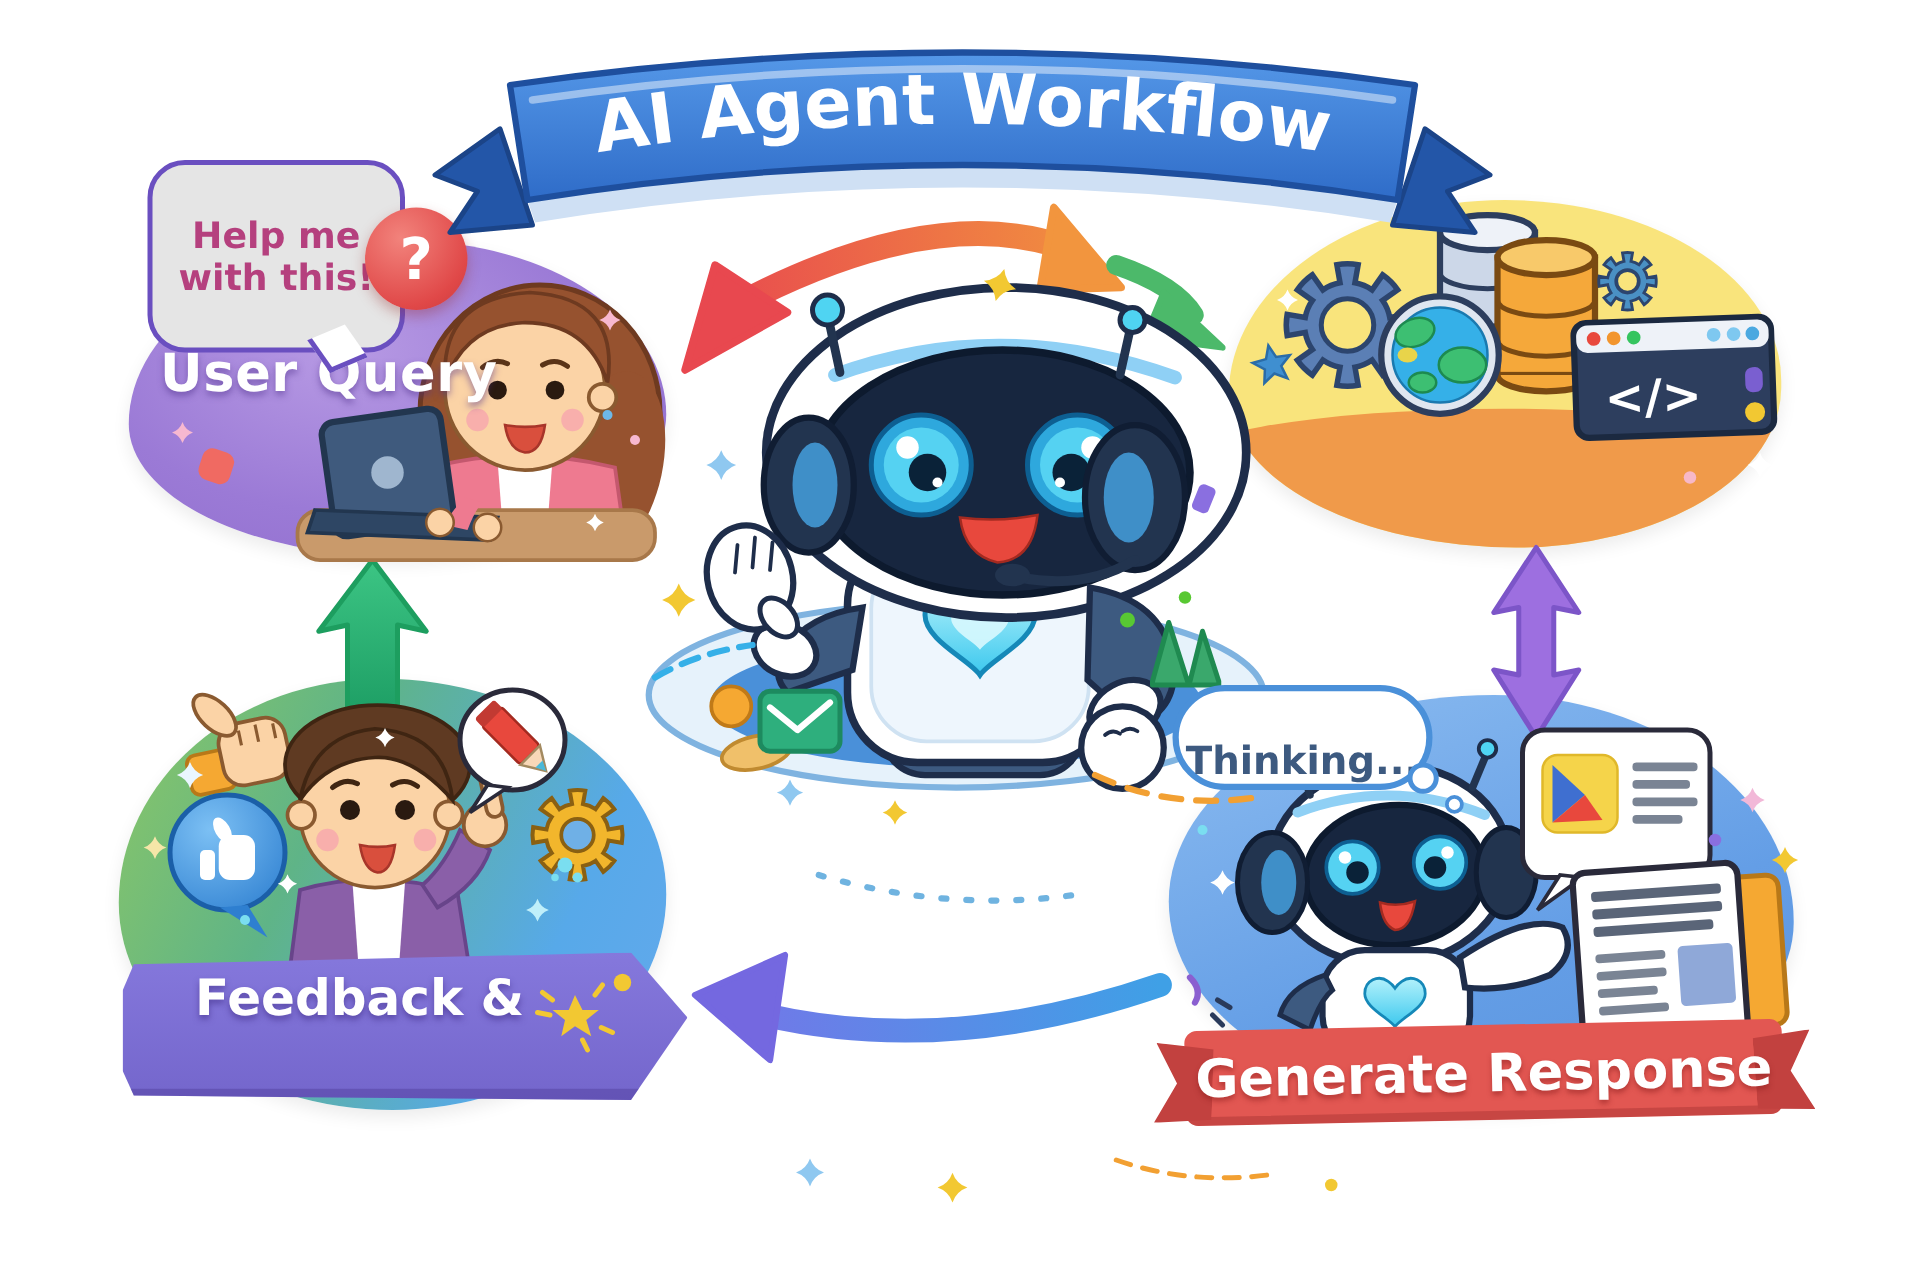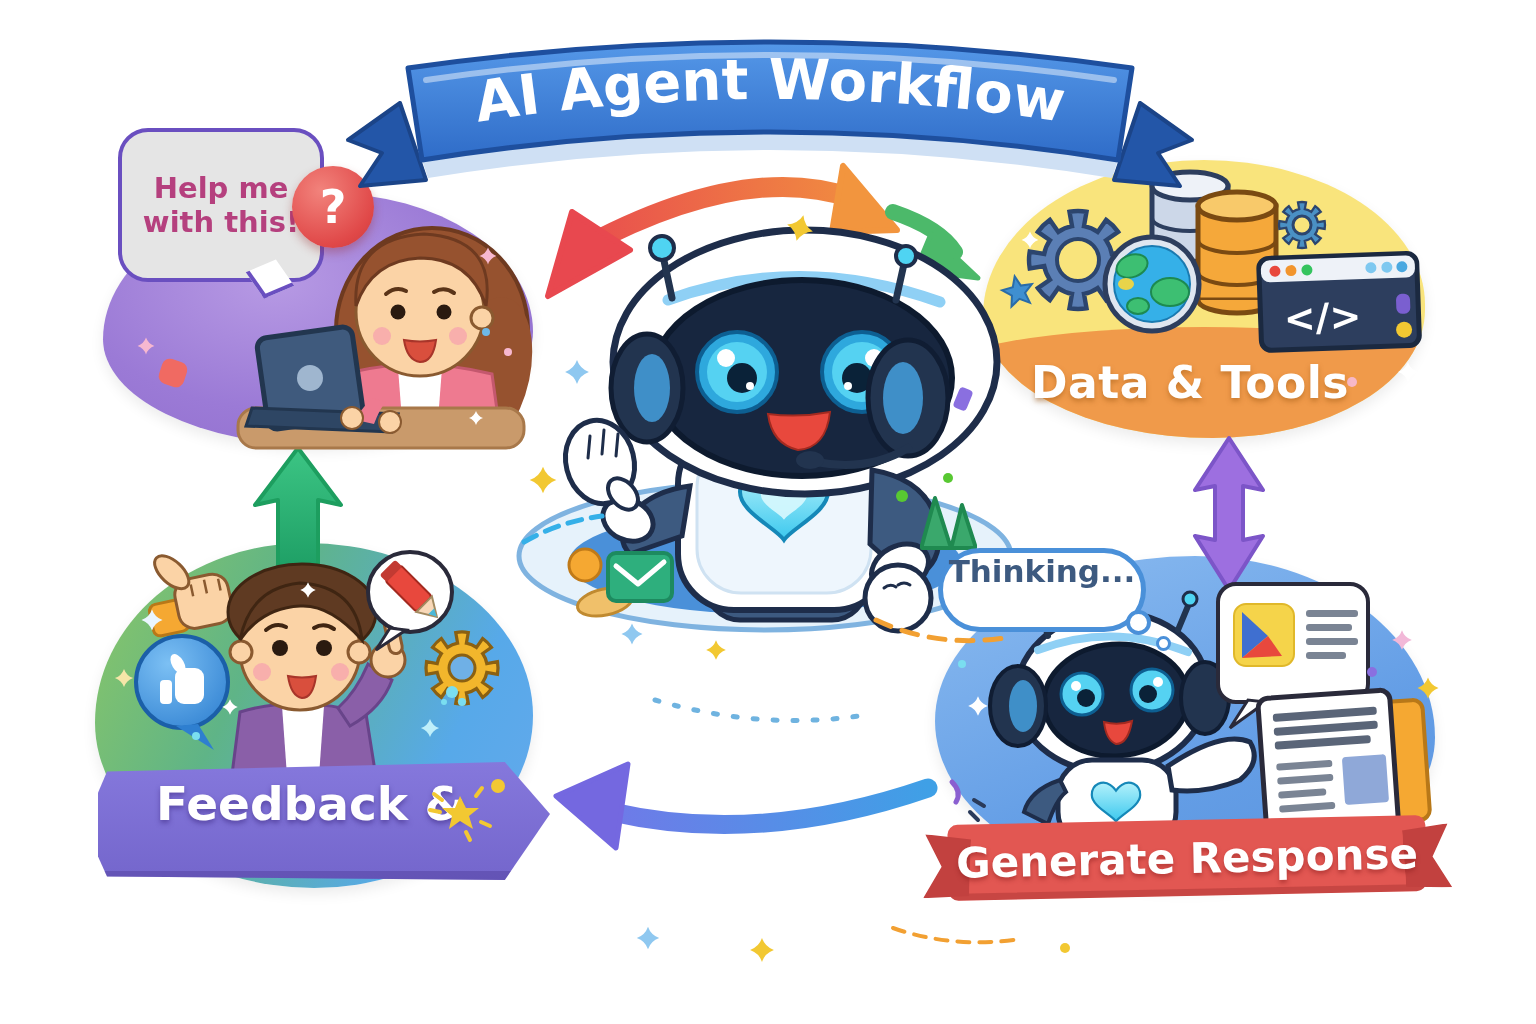--- a/index.html
+++ b/index.html
@@ -29,40 +29,40 @@
   .speech-help{position:absolute;left:118px;top:128px;width:178px;height:138px;background:#e5e5e5;
     border:4px solid #6a4fc0;border-radius:30px;display:flex;align-items:center;justify-content:center;
     text-align:center;font-size:29px;font-weight:800;color:#b5407e;line-height:1.18;padding:4px 10px;}
   .speech-help::after{content:"";position:absolute;bottom:-17px;right:34px;width:28px;height:28px;background:#fff;
     border-right:4px solid #6a4fc0;border-bottom:4px solid #6a4fc0;transform:rotate(55deg) skewX(-12deg);}
   .badge-question{position:absolute;left:292px;top:166px;width:82px;height:82px;border-radius:50%;
     background:radial-gradient(circle at 35% 30%,#f2837c,#e04848 70%,#c93a3e);
     display:flex;align-items:center;justify-content:center;color:#fff;font-size:46px;font-weight:800;
     box-shadow:0 5px 10px rgba(150,40,40,.35);}
   .speech-thinking{position:absolute;left:938px;top:548px;width:198px;height:74px;background:#fff;
-    border:5px solid #4a90d9;border-radius:44px;display:flex;align-items:flex-start;justify-content:center;
+    border:5px solid #4a90d9;border-radius:44px;display:flex;align-items:flex-end;justify-content:center;
     font-size:31px;font-weight:800;color:#3d5a80;}
   .speech-thinking::after{content:"";position:absolute;right:-10px;bottom:-8px;width:17px;height:17px;background:#fff;
     border:4px solid #4a90d9;border-radius:50%;}
   .speech-thinking::before{content:"";position:absolute;right:-30px;bottom:-24px;width:9px;height:9px;background:#fff;
     border:3px solid #4a90d9;border-radius:50%;}
   
   .ribbon-response{position:absolute;left:948px;top:820px;width:478px;height:76px;background:#e25752;
     border-radius:10px;transform:rotate(-1.2deg);display:flex;align-items:center;justify-content:center;
     box-shadow:inset 0 -7px 0 rgba(150,40,40,.35);}
   .ribbon-response::before{content:"";position:absolute;left:-24px;top:10px;width:46px;height:64px;background:#c2413f;
     clip-path:polygon(0 0,100% 6%,100% 94%,0 100%,38% 50%);z-index:-1;transform:rotate(3deg);}
   .ribbon-response::after{content:"";position:absolute;right:-24px;top:10px;width:46px;height:64px;background:#c2413f;
     clip-path:polygon(0 6%,100% 0,62% 50%,100% 100%,0 94%);z-index:-1;transform:rotate(-3deg);}
   .ribbon-response .txt{color:#fff;font-size:42px;font-weight:800;text-shadow:0 3px 4px rgba(140,30,30,.5);}
   .banner-feedback{position:absolute;left:98px;top:762px;width:452px;height:118px;
     background:linear-gradient(#8578dc,#7466cc);
     clip-path:polygon(0 26%,2% 8%,90% 0%,100% 44%,90% 100%,2% 97%,0 80%);
     box-shadow:inset 0 -9px 0 rgba(70,50,140,.35);color:#fff;font-weight:800;}
-  .banner-feedback .l1{margin:14px 0 0 58px;font-size:47px;text-shadow:0 3px 5px rgba(60,40,130,.55);}
+  .banner-feedback .l1{margin:14px 0 0 58px;font-size:40px;text-shadow:0 3px 5px rgba(60,40,130,.55);}
   .banner-feedback .l2{margin:2px 0 0 118px;font-size:40px;text-shadow:0 3px 5px rgba(60,40,130,.55);}
   .banner-star{position:absolute;right:52px;top:18px;}
   svg{position:absolute;left:0;top:0;}
 </style>
 </head>
 <body>
 
 <div class="canvas">
 
   <div class="bubble bubble-user"></div>
@@ -390,21 +390,21 @@
     <svg class="banner-star" width="90" height="80" viewBox="0 0 90 80" style="position:absolute;right:40px;top:12px;left:auto;">
       <polygon points="40,22 46,34 59,34 49,42 53,55 40,47 29,55 32,42 22,34 35,34" fill="#f2c832"></polygon>
       <path d="M14,20 l8,6 M10,36 l10,2 M62,14 l-6,8 M70,52 l-9,-4 M50,66 l-4,-8" stroke="#f2c832" stroke-width="4" stroke-linecap="round"></path>
       <circle cx="78" cy="12" r="7" fill="#f2c832"></circle>
     </svg>
   </div>
   <div class="ribbon-response">
     <div class="txt">Generate Response</div>
   </div>
 
-  <div class="node-label label-tools">Data &amp; Tools</div>
+  <div class="node-label label-user">User Query</div>
   <div class="speech-help">
     <span>Help me with this!</span>
   </div>
   <div class="badge-question">
     <span>?</span>
   </div>
   <div class="speech-thinking">
     <span>Thinking...</span>
   </div>
 

